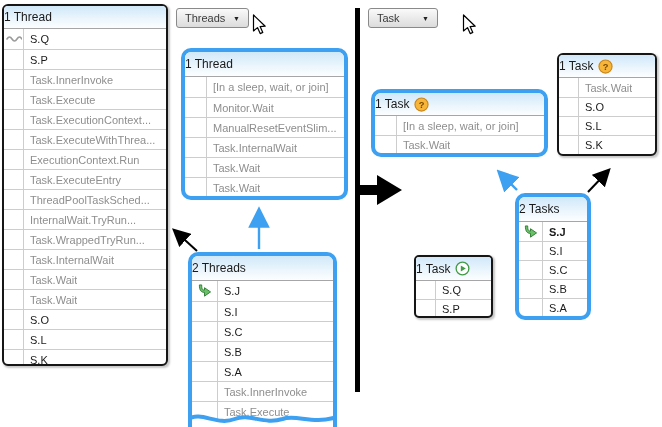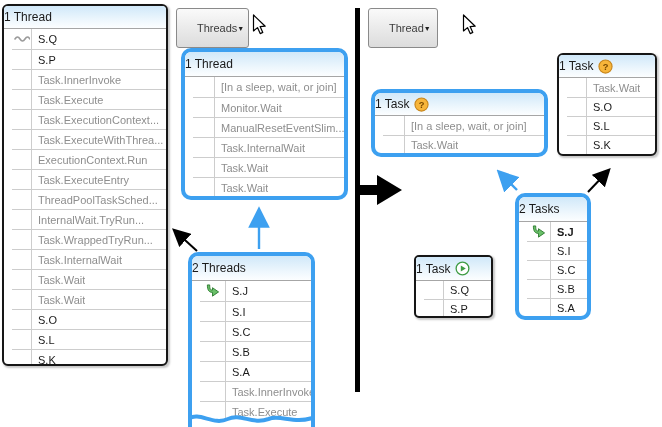--- a/index.html
+++ b/index.html
@@ -12,35 +12,35 @@
   .black-box{border:2px solid #161616;border-radius:6px;box-shadow:1.5px 1.5px 2px rgba(0,0,0,.22);}
   .blue-box{border:4px solid #3da0f0;border-radius:10px;}
   .torn{border-bottom:none;border-radius:10px 10px 0 0;}
   .box-header{
     height:var(--hh,22px);display:flex;align-items:center;justify-content:flex-start;gap:5px;
     background:linear-gradient(#d0e8f9,#eef7fd 65%,#fcfeff);
     border-bottom:1px solid #a6a6a6;font-size:12px;color:#1a1a1a;white-space:nowrap;
   }
   .box-badge{display:inline-flex;align-items:center;}
   .box-badge:empty{display:none;}
-  .rows{position:relative;padding-left:8px;}
+  .rows{position:relative;}
   .row{display:flex;height:var(--rowh,20px);align-items:center;box-sizing:border-box;}
   .row + .row{border-top:1px solid #cdcdcd;align-items:center;}
   .gutter{
     width:var(--gutw,20px);flex:none;height:100%;box-sizing:border-box;
     border-right:1px solid #cdcdcd;display:flex;align-items:center;justify-content:center;
   }
   .cell{padding-left:6px;font-size:11px;color:#1a1a1a;white-space:nowrap;overflow:hidden;}
   .cell.muted{color:#8e8e8e;}
   .cell.bold{font-weight:bold;}
   .tear{position:absolute;bottom:-1px;left:-4px;width:calc(100% + 8px);height:18px;}
   
   .dropdown{
-    position:absolute;box-sizing:border-box;width:73px;height:40px;
-    display:flex;align-items:center;justify-content:space-between;padding:0 20px;
+    position:absolute;box-sizing:border-box;width:73px;height:20px;
+    display:flex;align-items:center;justify-content:space-between;padding:0 8px;
     border:1px solid #8a8a8a;border-radius:3px;
     background:linear-gradient(#fafafa,#ececec 45%,#dcdcdc);
     font-size:11px;color:#3b3b3b;cursor:pointer;
   }
   .caret{font-size:7px;color:#222;}
   
   .divider{position:absolute;left:355px;top:8px;width:5px;height:384px;background:#000;}
   #overlay{position:absolute;left:0;top:0;pointer-events:none;}
   .cursor{position:absolute;pointer-events:none;}
 </style>
@@ -161,21 +161,21 @@
           <div class="gutter"></div>
           <div class="cell muted">Task.Wait</div>
         </div>
         <div class="row">
           <div class="gutter"></div>
           <div class="cell muted">Task.Wait</div>
         </div>
       </div>
   </div>
 
-  <div class="box blue-box torn" style="left:188px;top:252px;width:127px;height:175px;--rowh:20px;--gutw:26px;--hh:24px;">
+  <div class="box blue-box torn" style="left:188px;top:252px;width:149px;height:175px;--rowh:20px;--gutw:26px;--hh:24px;">
     <div class="box-header">
       <span class="box-title">2 Threads</span>
 
     </div>
     <div class="rows">
         <div class="row">
           <div class="gutter">
             <svg width="15" height="14" viewBox="0 0 16 15">
               <path d="M2.5 1 C2.5 7 4.5 9 8 9 L8 13 L14.5 8.5 L8 4 L8 6.5 C5.5 6.5 5 5 5 1 Z" fill="#6abf69" stroke="#2e7d32" stroke-width="1" stroke-linejoin="round"></path>
             </svg>
@@ -209,21 +209,21 @@
       </div>
     <svg class="tear" viewBox="0 0 153 18" preserveAspectRatio="none">
       <path d="M0 9 C14 1 30 16 48 9 C63 3 78 15 97 9 C111 4 128 15 153 7 L153 18 L0 18 Z" fill="#ffffff"></path>
       <path d="M0 9 C14 1 30 16 48 9 C63 3 78 15 97 9 C111 4 128 15 153 7" fill="none" stroke="#3da0f0" stroke-width="4"></path>
     </svg>
   </div>
 
   <div class="divider"></div>
 
   <div class="dropdown" style="left:368px;top:8px;width:70px;">
-    <span>Thread</span>
+    <span>Task</span>
     <span class="caret">▼</span>
   </div>
 
   <div class="box blue-box" style="left:371px;top:89px;width:177px;height:68px;--rowh:19px;--gutw:22px;--hh:22px;">
     <div class="box-header">
       <span class="box-title">1 Task</span>
       <span class="box-badge">
           <svg width="15" height="15" viewBox="0 0 16 16">
             <circle cx="8" cy="8" r="7" fill="#f7b53a" stroke="#c8861c" stroke-width="1.2"></circle>
             <text x="8" y="11.6" font-size="10" font-weight="bold" text-anchor="middle" fill="#7a4a00" font-family="Liberation Sans,sans-serif">?</text>

